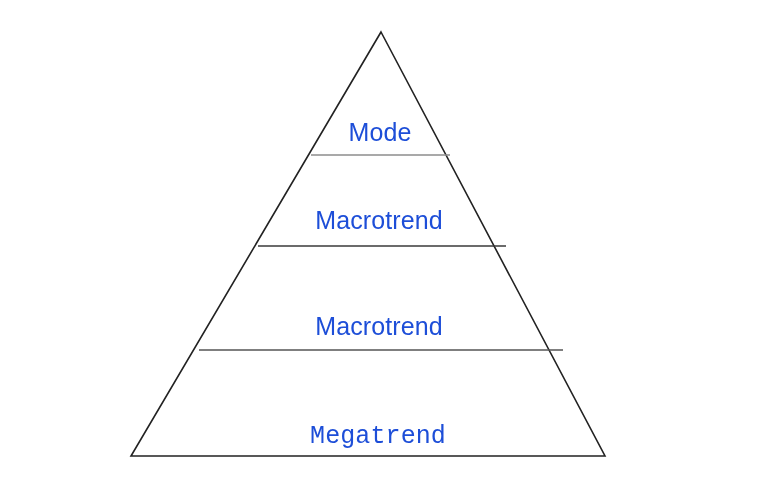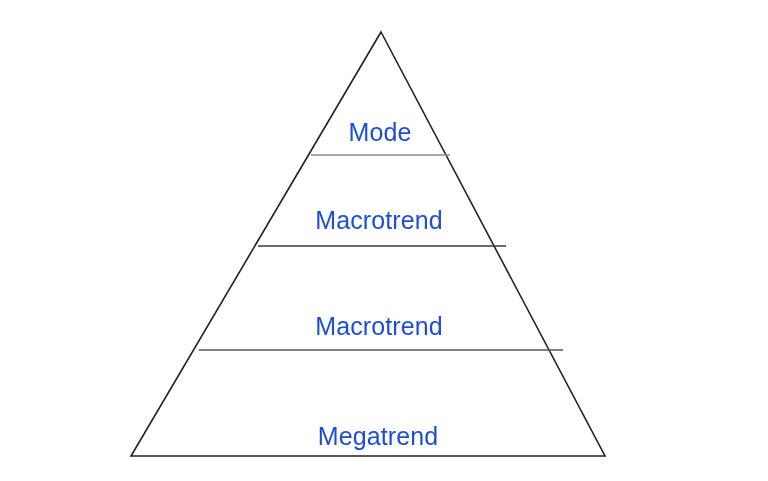--- a/index.html
+++ b/index.html
@@ -36,21 +36,21 @@
     font-size: 25px;
     font-weight: 400;
     letter-spacing: 0.1px;
     line-height: 1;
     text-align: center;
     -webkit-font-smoothing: antialiased;
   }
   #label-mode      { left: 380px; top: 132px; }
   #label-microtrend{ left: 379px; top: 220px; }
   #label-macrotrend{ left: 379px; top: 326px; }
-  #label-megatrend { left: 378px; top: 436px; }
+  #label-megatrend { left: 378px; top: 436px; font-family: Liberation Mono, monospace; }
 </style>
 </head>
 <body>
 
 <div id="diagram-canvas" style="background: rgb(255, 255, 255);">
 
   <svg id="pyramid-svg" viewBox="0 0 768 481" xmlns="http://www.w3.org/2000/svg">
     <polygon id="pyramid-outline" points="381,32 605,456 131,456" fill="#ffffff" stroke="#222222" stroke-width="1.6" stroke-linejoin="miter"></polygon>
 
     <line id="divider-1" x1="311" y1="155" x2="450" y2="155" stroke="#8c8c8c" stroke-width="1.6"></line>

